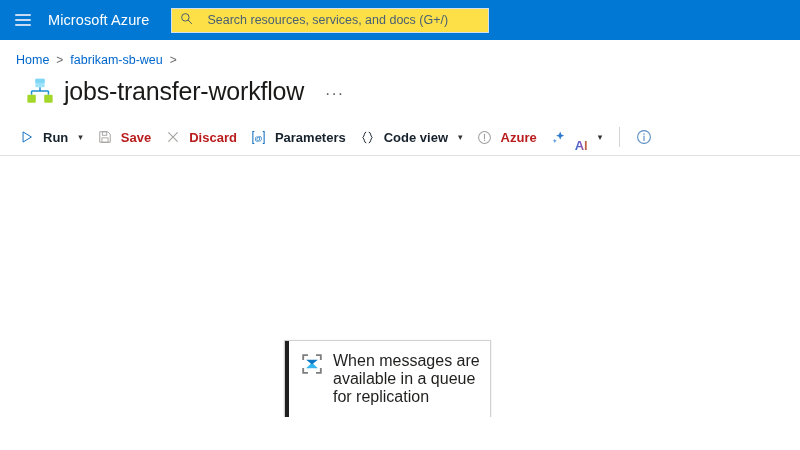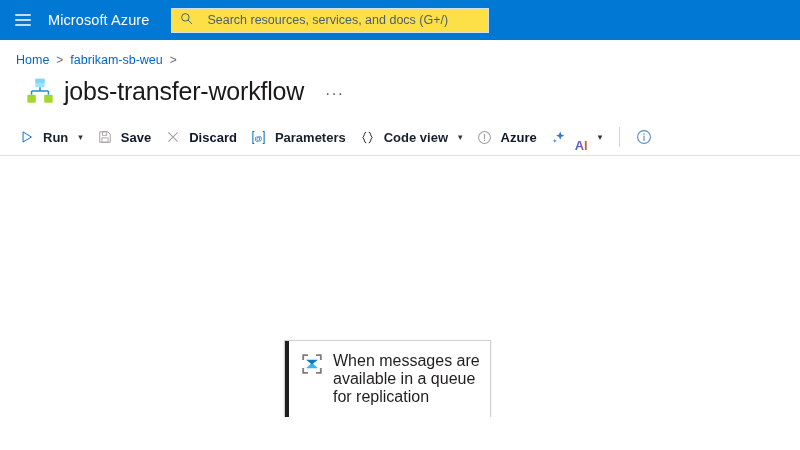--- a/index.html
+++ b/index.html
@@ -107,21 +107,21 @@
     height: 30px;
     padding: 0 7px;
     gap: 8px;
     font-size: 13px;
     font-weight: bold;
     color: #16212c;
     cursor: pointer;
     white-space: nowrap;
     justify-content: center;
   }
-  .cmd.disabled { color: #0f172a; cursor: default; }
+  .cmd.disabled { color: #b91c1c; cursor: default; }
   .cmd .chev {
     font-size: 9px;
     color: #333;
     margin-left: 2px;
     font-weight: normal;
   }
   .cmd-icon { display: flex; align-items: center; justify-content: center; width: 16px; height: 16px; flex: 0 0 auto;}
   .cmd-sep {
     width: 1px; height: 20px;
     background: #d6d4d2;

